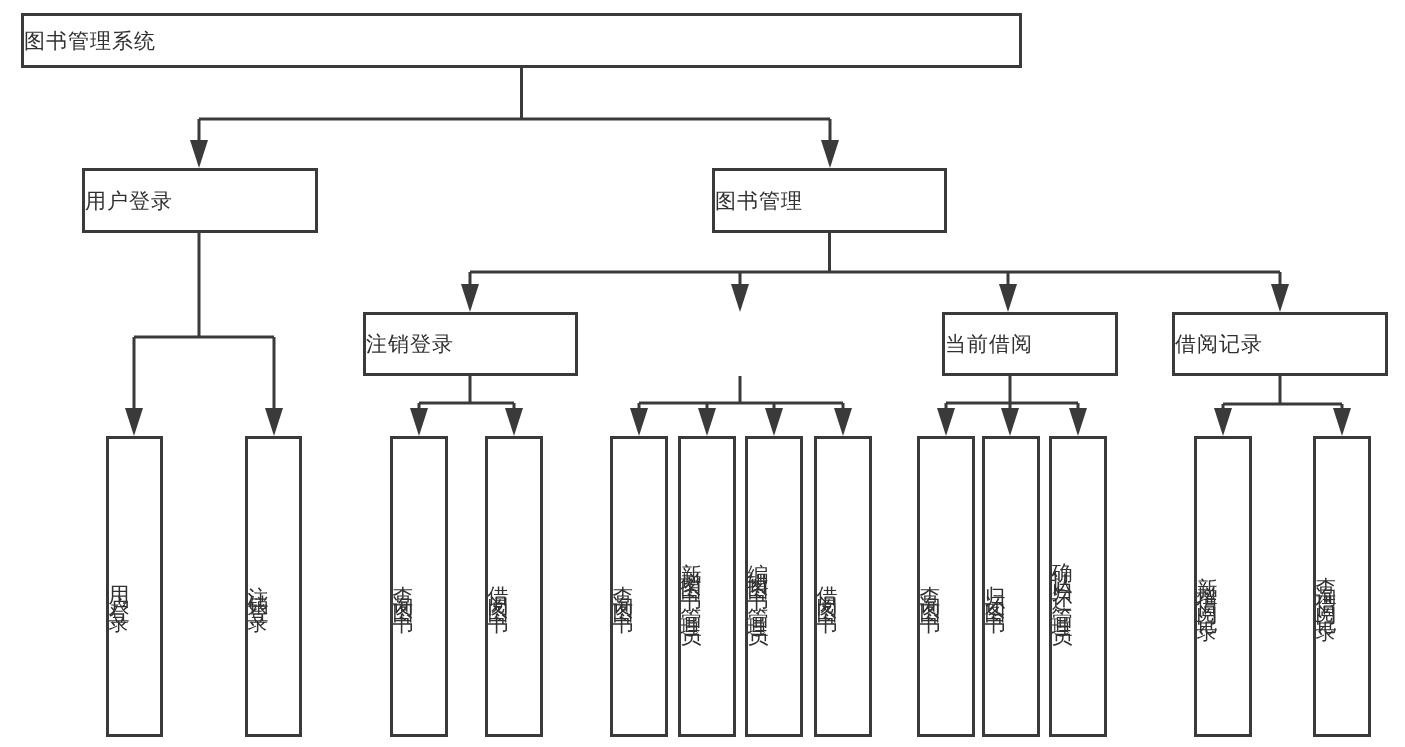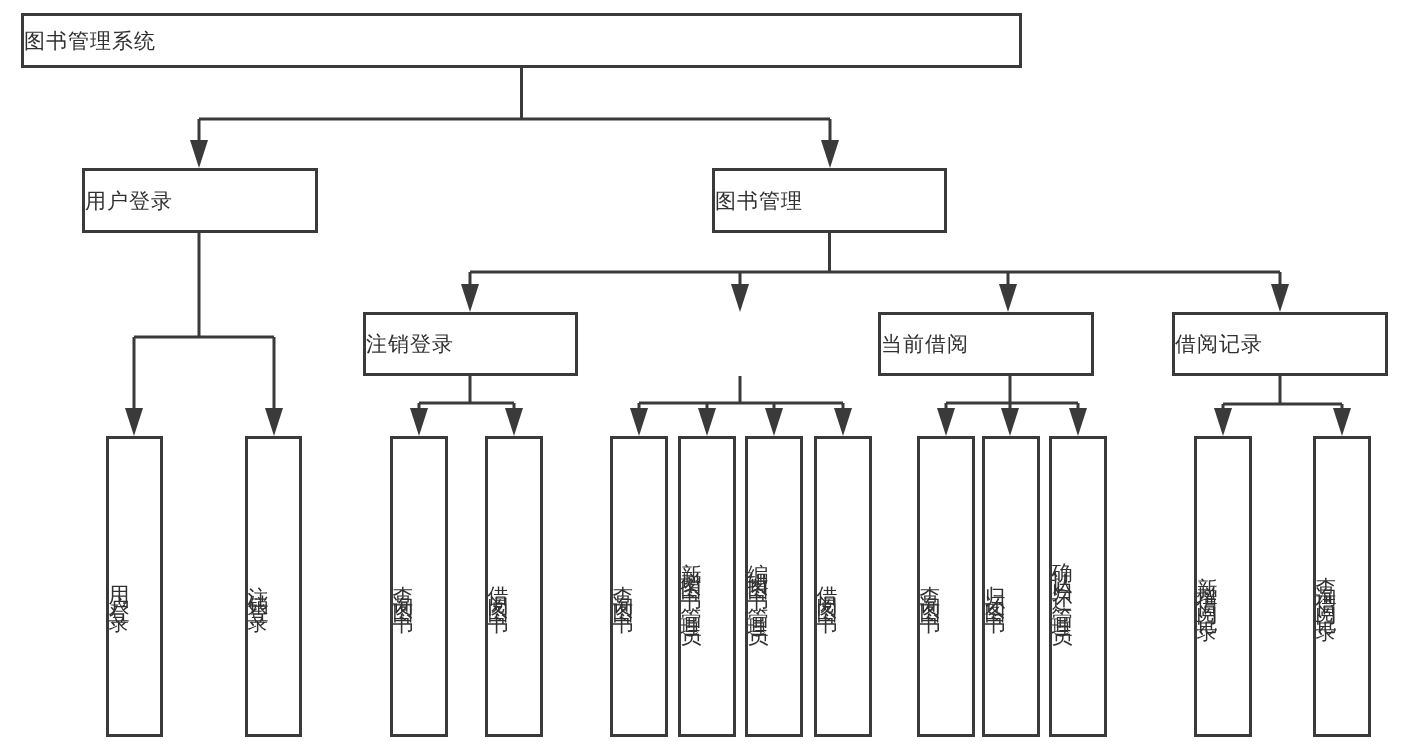--- a/index.html
+++ b/index.html
@@ -116,21 +116,21 @@
   <div class="box" style="left:82px; top:168px; width:236px; height:65px;">
     <span class="h-label">用户登录</span>
   </div>
   <div class="box" style="left:712px; top:168px; width:235px; height:65px;">
     <span class="h-label">图书管理</span>
   </div>
 
   <div class="box" style="left:363px; top:312px; width:215px; height:64px;">
     <span class="h-label">注销登录</span>
   </div>
-  <div class="box" style="left:878px; top:312px; width:216px; height:64px;">
+  <div class="box" style="left:942px; top:312px; width:176px; height:64px;">
     <span class="h-label">当前借阅</span>
   </div>
   <div class="box" style="left:1172px; top:312px; width:216px; height:64px;">
     <span class="h-label">借阅记录</span>
   </div>
 
   <div class="box leaf" style="left:106px; width:57px;">
     <span class="v-label">用户登录</span>
   </div>
   <div class="box leaf" style="left:245px; width:57px;">

